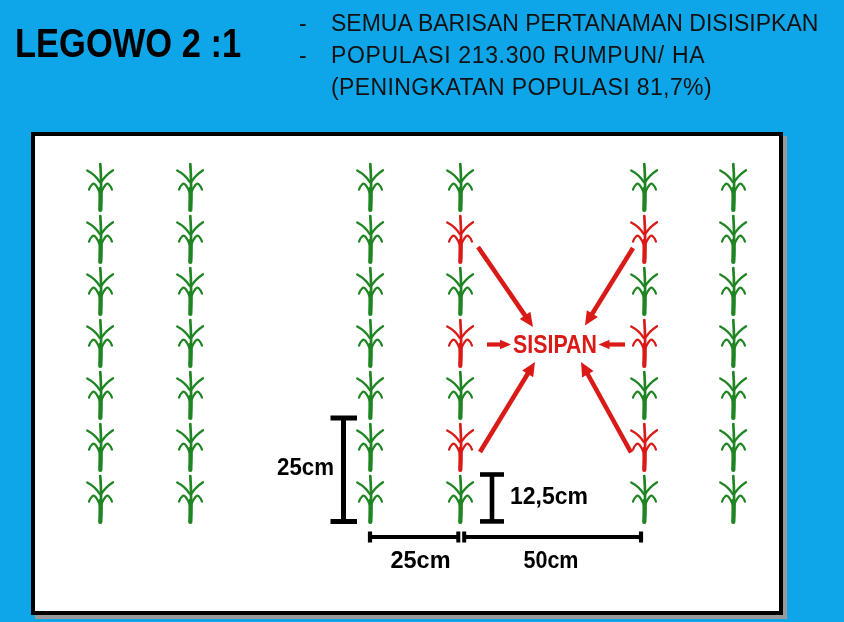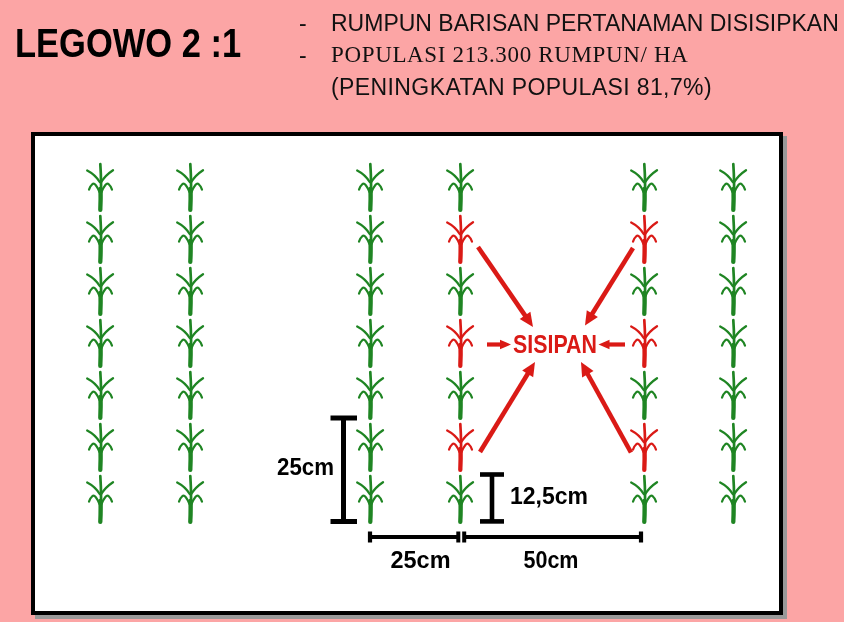--- a/index.html
+++ b/index.html
@@ -1,32 +1,32 @@
 <!DOCTYPE html>
 <html><head>
 <meta charset="utf-8">
 <style>
   html,body{margin:0;padding:0;background:#ffffff;}
-  #page{position:relative;width:844px;height:622px;overflow:hidden;background:#fca5a5;
+  #page{position:relative;width:844px;height:622px;overflow:hidden;background:#0ea5e9;
         font-family:"Liberation Sans", sans-serif;}
   .abs{position:absolute;}
 </style>
 </head>
 <body>
 <div id="page">
 
 <div class="abs" style="left:15px;top:21px;font-size:40px;font-weight:bold;color:#000;transform:scaleX(0.862);transform-origin:0 0;white-space:nowrap;">LEGOWO&nbsp;2&nbsp;:1</div>
 
 <div class="abs" style="left:299px;top:7px;font-size:23px;line-height:32px;color:#111;">-</div>
 
-<div class="abs" style="left:331px;top:7px;font-size:23px;line-height:32px;color:#111;">RUMPUN BARISAN PERTANAMAN DISISIPKAN</div>
+<div class="abs" style="left:331px;top:7px;font-size:23px;line-height:32px;color:#111;">SEMUA BARISAN PERTANAMAN DISISIPKAN</div>
 
 <div class="abs" style="left:299px;top:39px;font-size:23px;line-height:32px;color:#111;">-</div>
 
-<div class="abs" style="left:331px;top:39px;font-size:23px;line-height:32px;color:#111;letter-spacing:0.65px;font-family:Liberation Serif, serif;">POPULASI 213.300 RUMPUN/ HA</div>
+<div class="abs" style="left:331px;top:39px;font-size:23px;line-height:32px;color:#111;letter-spacing:0.65px;">POPULASI 213.300 RUMPUN/ HA</div>
 
 <div class="abs" style="left:331px;top:71px;font-size:23px;line-height:32px;color:#111;letter-spacing:0.4px;">(PENINGKATAN POPULASI 81,7%)</div>
 
 <div class="abs" style="left:31px;top:132px;width:743.5px;height:475px;border:4px solid #000;box-shadow:4px 4px 0 0 #999;background:#fff;"></div>
 
 <svg class="abs" style="left:0;top:0;" width="844" height="622" viewBox="0 0 844 622">
 <defs>
   <g id="plantG">
     <path d="M0.3,2 C1.2,14 1.4,28 0.6,47.5" fill="none" stroke="#1f8523" stroke-width="2.7" stroke-linecap="round"></path>
     <path d="M0.5,27 C0.7,34 0.6,41 0.3,47.8" fill="none" stroke="#1f8523" stroke-width="4.3" stroke-linecap="round"></path>

